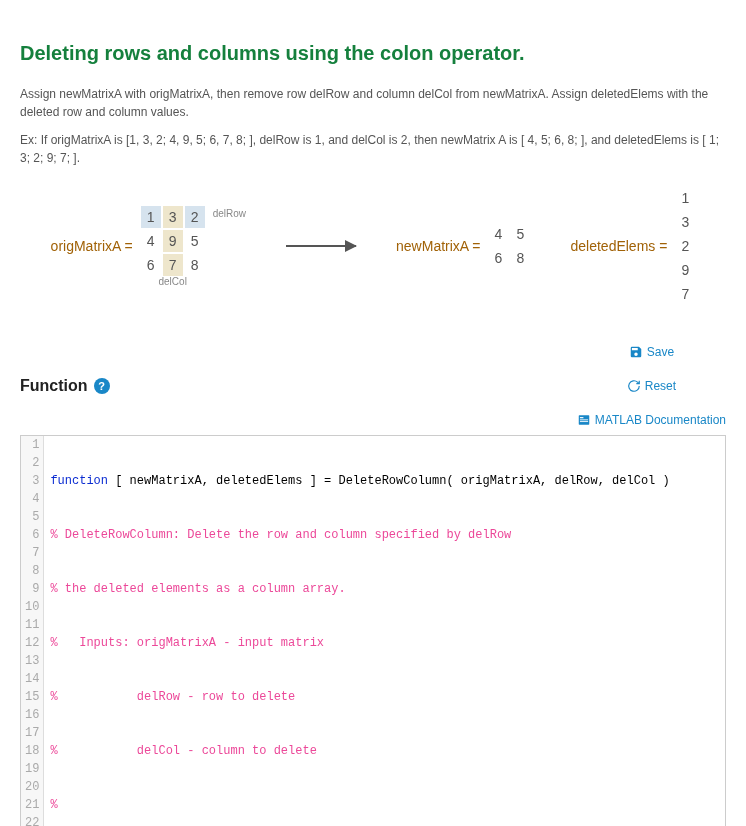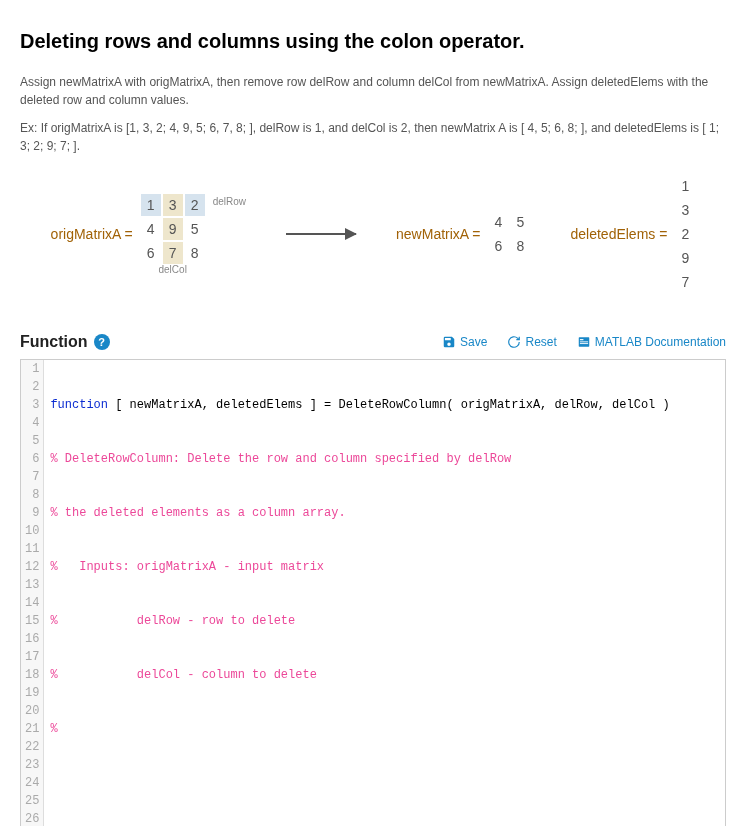--- a/index.html
+++ b/index.html
@@ -7,22 +7,22 @@
       margin: 0;
       padding: 20px;
       color: #333;
       font-size: 13px;
       width: 746px;
       box-sizing: border-box;
     }
     h1 {
       font-size: 20px;
       font-weight: bold;
-      color: #000000;
-      margin: 10px 0 20px;
+      color: #15803d;
+      margin: 22px 0 20px;
     }
     .description {
       font-size: 12px;
       line-height: 1.5;
       color: #555;
       margin-bottom: 10px;
     }
     .diagram {
       display: flex;
       align-items: center;
@@ -73,21 +73,21 @@
       justify-content: space-between;
       margin: 40px 0 8px;
     }
     .func-left { display: flex; align-items: center; gap: 6px; }
     .func-title { font-size: 16px; font-weight: bold; color: #222; }
     .help-icon {
       display: inline-flex; align-items:center; justify-content:center;
       width: 16px; height: 16px; border-radius: 50%;
       background:#1987c7; color:white; font-size:11px; font-weight:bold;
     }
-    .right-links { display: flex; align-items: center; gap: 20px; }
+    .right-links { display: flex; align-items: center; gap: 20px; flex-direction: column; }
     .link {
       display: inline-flex; align-items: center; gap: 4px;
       color: #1987c7; font-size: 12px; cursor: pointer;
     }
     .link svg { width: 14px; height: 14px; }
 
     .editor {
       border: 1px solid #ccc;
       font-family: "Consolas", "Courier New", monospace;
       font-size: 12px;

